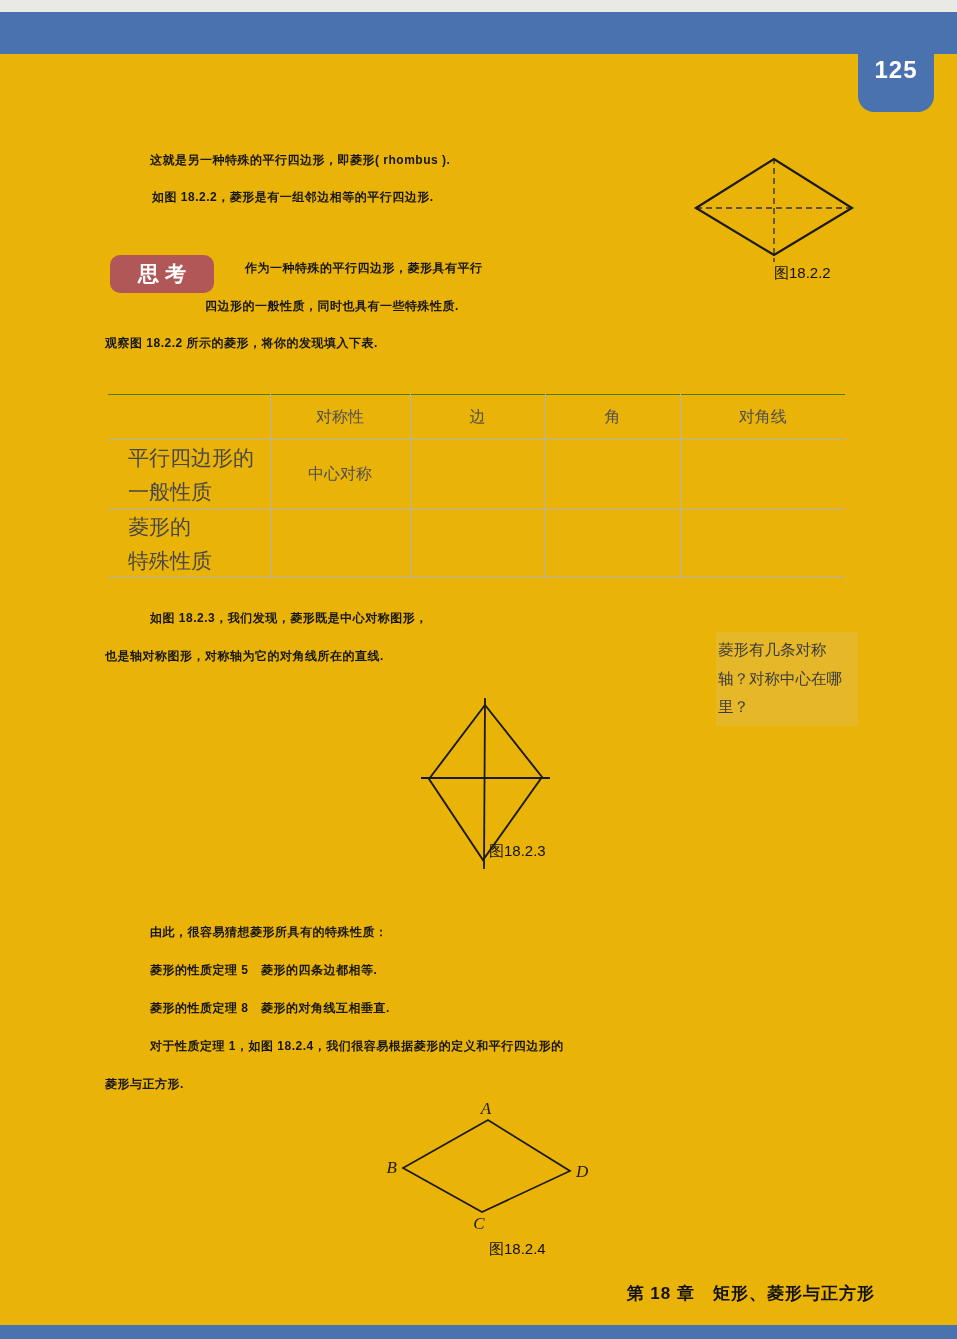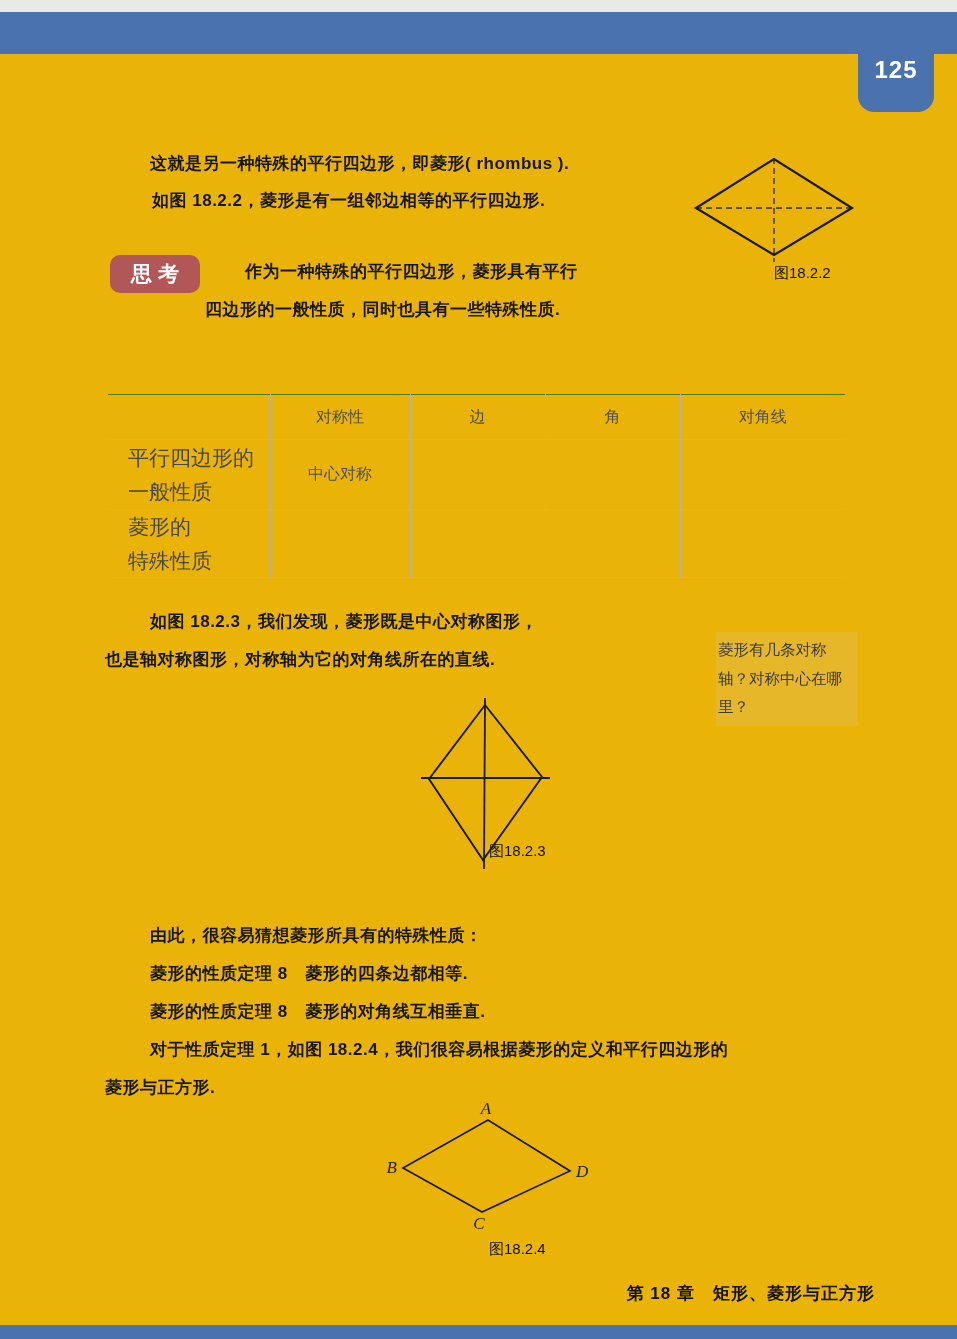--- a/index.html
+++ b/index.html
@@ -12,25 +12,25 @@
   .top-band { position:absolute; left:0; top:0; width:957px; height:42px; background:#4a72ae; }
   .bottom-band { position:absolute; left:0; top:1313px; width:957px; height:26px; background:#4a72ae; }
   .page-tab {
     position:absolute; left:858px; top:0; width:76px; height:100px;
     background:#4a72ae; border-radius:0 0 16px 16px;
     color:#ffffff; font-weight:bold; font-size:24px;
     display:flex; justify-content:center; align-items:flex-start; padding-top:44px;
     letter-spacing:1px;
   }
   .para {
-    position:absolute; font-size:17px; font-weight:bold; color:#161616;
+    position:absolute; font-size:12px; font-weight:bold; color:#161616;
     letter-spacing:0.5px; white-space:nowrap;
   }
   .badge {
-    position:absolute; left:110px; top:243px; width:90px; height:38px;
+    position:absolute; left:110px; top:243px; width:104px; height:38px;
     background:#b25757; border-radius:10px; color:#fff;
     font-size:21px; font-weight:bold; letter-spacing:6px;
     display:flex; align-items:center; justify-content:center;
     padding-left:6px;
   }
   .props-table {
     position:absolute; left:108px; top:382px; width:737px;
     border-collapse:collapse; table-layout:fixed;
     font-size:16px; color:#4f4f4f; font-weight:normal;
     border-top:1px solid #4d7c0f;
@@ -77,20 +77,21 @@
       <polygon points="8,56 86,7 164,56 86,103" fill="none" stroke="#1a1a1a" stroke-width="2.2"></polygon>
     </svg>
   </div>
   <div class="caption" style="left:742px; top:252px;">图18.2.2</div>
 
   <div class="badge">
     <span>思考</span>
   </div>
   <div class="para" style="left:205px; top:286px;">四边形的一般性质，同时也具有一些特殊性质.</div>
   <div class="para" style="left:245px; top:248px;">作为一种特殊的平行四边形，菱形具有平行</div>
+  <div class="para" style="left:105px; top:323px;">观察图 18.2.2 所示的菱形，将你的发现填入下表.</div>
 
   <table class="props-table">
     <colgroup>
       <col style="width:162px">
         <col style="width:140px">
         <col style="width:135px">
         <col style="width:135px">
         <col style="width:165px">
     </colgroup>
     <tbody>
@@ -132,21 +133,21 @@
   <div class="figure" style="left:420px; top:685px; width:132px; height:174px;">
     <svg width="132" height="174" viewBox="0 0 132 174">
       <line x1="65" y1="1" x2="64" y2="172" stroke="#1a1a1a" stroke-width="1.8"></line>
       <line x1="1" y1="81" x2="130" y2="81" stroke="#1a1a1a" stroke-width="1.8"></line>
       <polygon points="65,8 122,80 63,163 9,82" fill="none" stroke="#1a1a1a" stroke-width="1.9"></polygon>
     </svg>
   </div>
   <div class="caption" style="left:457px; top:830px;">图18.2.3</div>
 
   <div class="para" style="left:150px; top:912px;">由此，很容易猜想菱形所具有的特殊性质：</div>
-  <div class="para" style="left:150px; top:950px;">菱形的性质定理 8　菱形的四条边都相等.</div>
+  <div class="para" style="left:150px; top:950px;">菱形的性质定理 5　菱形的四条边都相等.</div>
   <div class="para" style="left:150px; top:988px;">菱形的性质定理 8　菱形的对角线互相垂直.</div>
   <div class="para" style="left:150px; top:1026px;">对于性质定理 1，如图 18.2.4，我们很容易根据菱形的定义和平行四边形的</div>
   <div class="para" style="left:105px; top:1064px;">菱形与正方形.</div>
 
   <div class="figure" style="left:385px; top:1088px; width:210px; height:132px;">
     <svg width="210" height="132" viewBox="0 0 210 132">
       <polygon points="103,20 18,68 97,112 185,71" fill="none" stroke="#1a1a1a" stroke-width="1.7"></polygon>
       <text class="vlabel" x="101" y="14" text-anchor="middle">A</text>
       <text class="vlabel" x="12" y="73" text-anchor="end">B</text>
       <text class="vlabel" x="94" y="129" text-anchor="middle">C</text>

